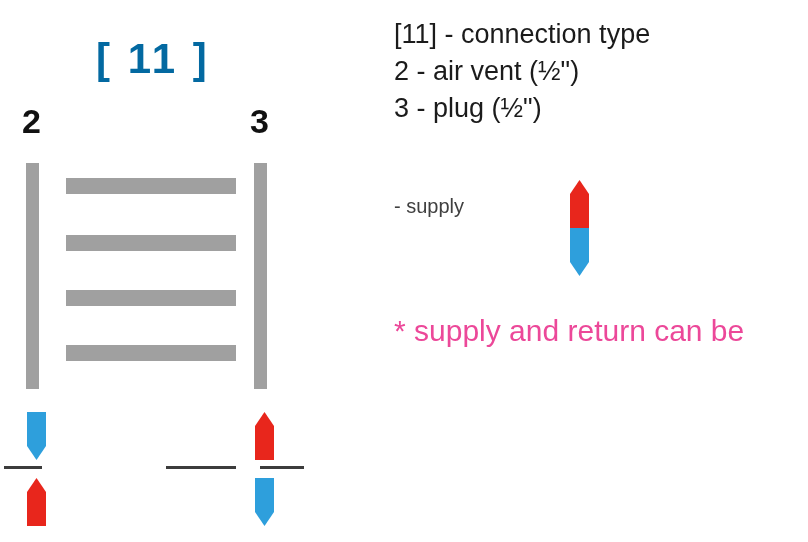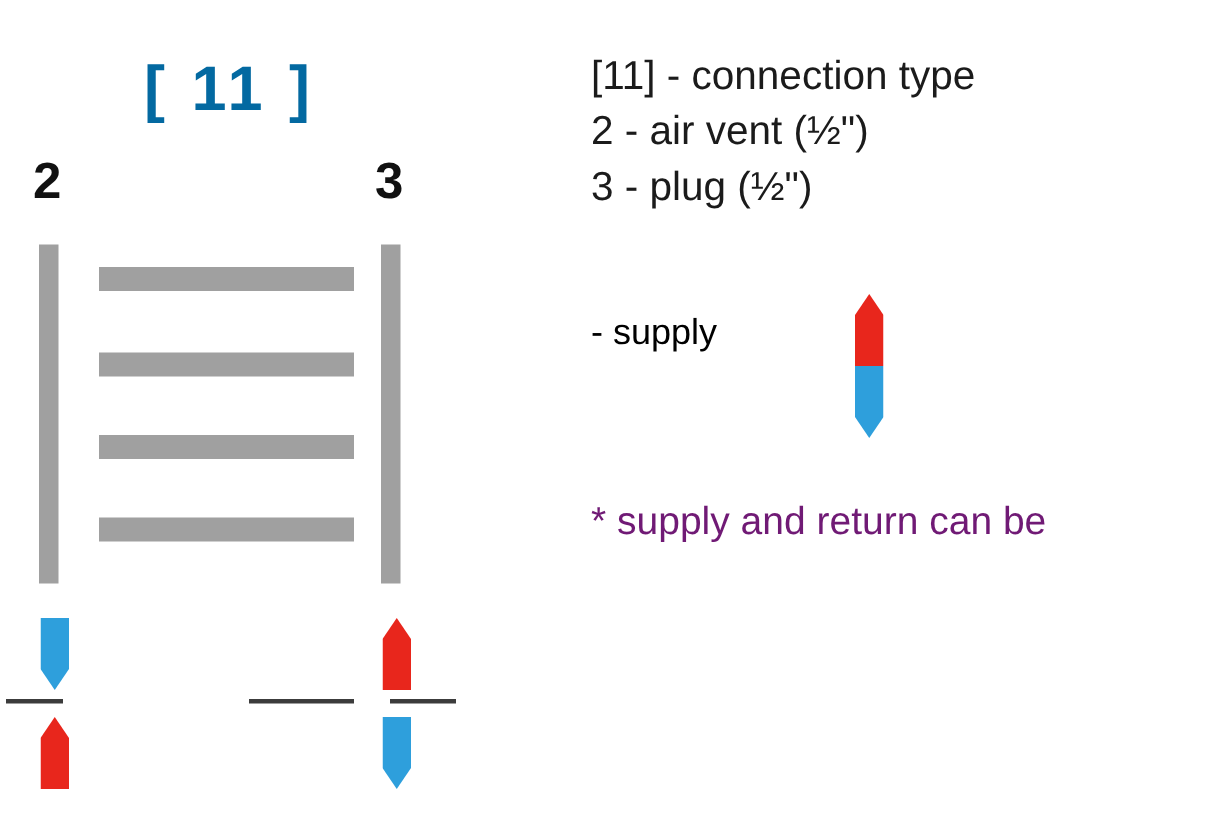--- a/index.html
+++ b/index.html
@@ -89,21 +89,21 @@
     top: 466px;
   }
   #pipe-line-left   { left: 4px;   width: 38px; }
   #pipe-line-middle { left: 166px; width: 70px; }
   #pipe-line-right  { left: 260px; width: 44px; }
 
   
   #legend-panel {
     position: absolute;
     left: 390px;
-    top: 16px;
+    top: 0;
     width: 418px;
     height: 466px;
   }
 
   #legend-key-list {
     position: absolute;
     left: 4px;
     top: 16px;
     width: 414px;
   }
@@ -121,44 +121,44 @@
     width: 300px;
   }
   .flow-row {
     position: relative;
     height: 48px;
   }
   .flow-row-label {
     position: absolute;
     left: 0;
     top: 4px;
-    font-size: 24px;
+    font-size: 20px;
     line-height: 32px;
-    color: #000000;
+    color: #404040;
     white-space: pre;
   }
   .flow-row-arrow {
     position: absolute;
     left: 176px;
     top: -6px;
     width: 19px;
     height: 48px;
   }
   .flow-row-arrow svg { display: block; width: 19px; height: 48px; }
 
   #footnote {
     position: absolute;
     left: 4px;
     top: 312px;
     width: 412px;
   }
   #footnote-line-1, #footnote-line-2 {
-    font-size: 26px;
+    font-size: 30px;
     line-height: 38px;
-    color: #701a75;
+    color: #ec4899;
     white-space: pre;
   }
   #footnote-line-2 { padding-left: 28px; }
 </style>
 </head>
 <body>
 
 <div id="diagram-panel">
 
   <div id="diagram-title">[ 11 ]</div>

